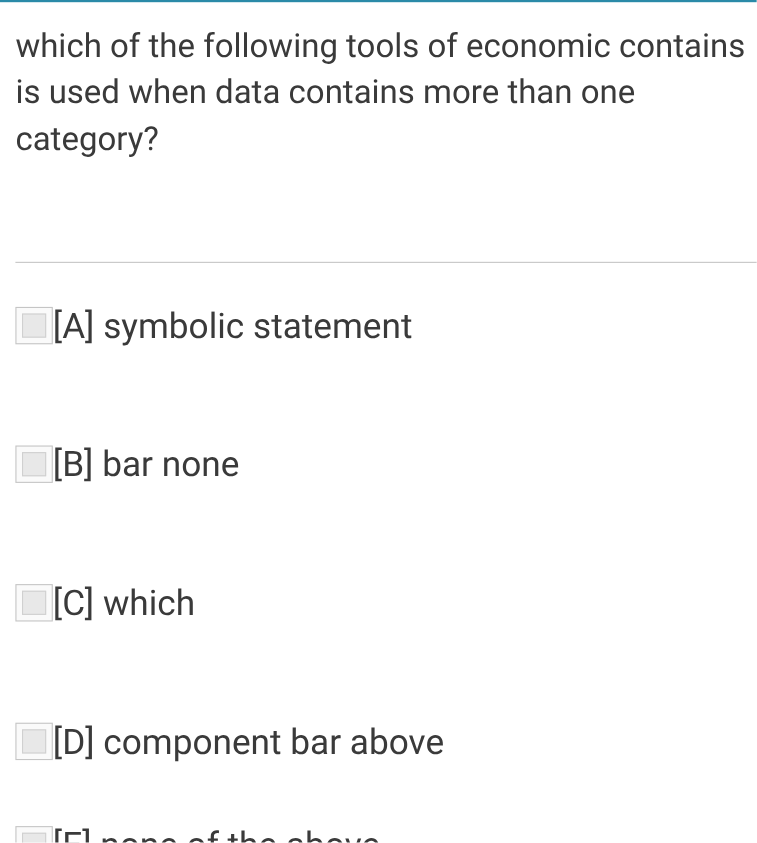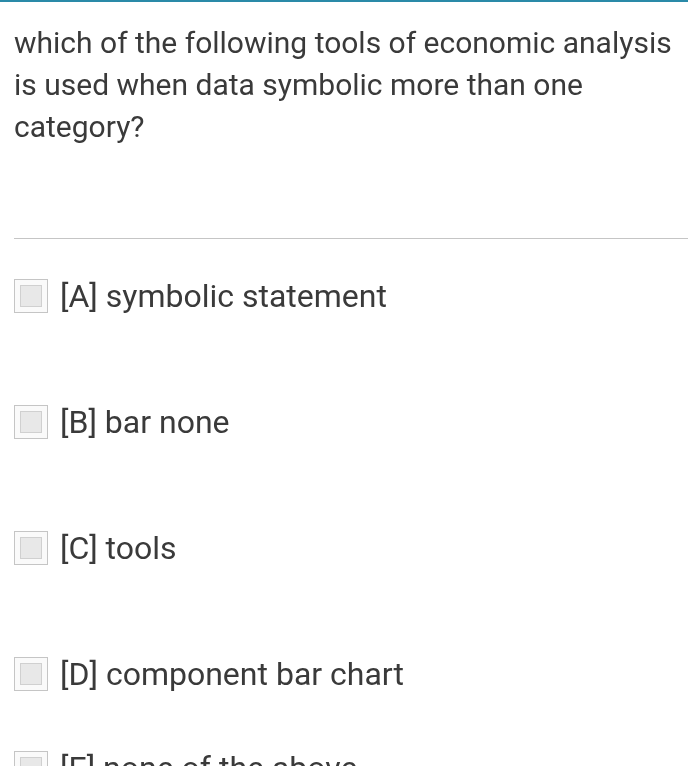--- a/index.html
+++ b/index.html
@@ -35,21 +35,20 @@
       color: #3a3a3a;
       font-weight: 400;
     }
     .options-section {
       padding-top: 10px;
     }
     .option-row {
       display: flex;
       align-items: center;
       padding: 28px 0;
-      gap: 12px;
     }
     .option-row.last {
       border-bottom: 1px solid #c5c5c5;
       padding-bottom: 18px;
     }
     .option-row.spaced {
       margin-bottom: 32px;
     }
     .checkbox {
       width: 34px;
@@ -74,21 +73,21 @@
       font-weight: 400;
     }
   </style>
 </head>
 <body>
 
 <div class="container">
   <div class="top-border"></div>
 
   <div class="question-section">
-    <div class="question-text">which of the following tools of economic analysis is used when data symbolic more than one category?</div>
+    <div class="question-text">which of the following tools of economic contains is used when data contains more than one category?</div>
   </div>
 
   <div class="options-section">
     <div class="option-row spaced">
       <div class="checkbox">
         <div class="checkbox-inner"></div>
       </div>
       <span class="option-label">
         <span>[A]</span>
         <span>symbolic statement</span>
@@ -104,31 +103,31 @@
         <span>bar none</span>
       </span>
     </div>
 
     <div class="option-row spaced">
       <div class="checkbox">
         <div class="checkbox-inner"></div>
       </div>
       <span class="option-label">
         <span>[C]</span>
-        <span>tools</span>
+        <span>which</span>
       </span>
     </div>
 
     <div class="option-row">
       <div class="checkbox">
         <div class="checkbox-inner"></div>
       </div>
       <span class="option-label">
         <span>[D]</span>
-        <span>component bar chart</span>
+        <span>component bar above</span>
       </span>
     </div>
 
     <div class="option-row last">
       <div class="checkbox">
         <div class="checkbox-inner"></div>
       </div>
       <span class="option-label">
         <span>[E]</span>
         <span>none of the above</span>

